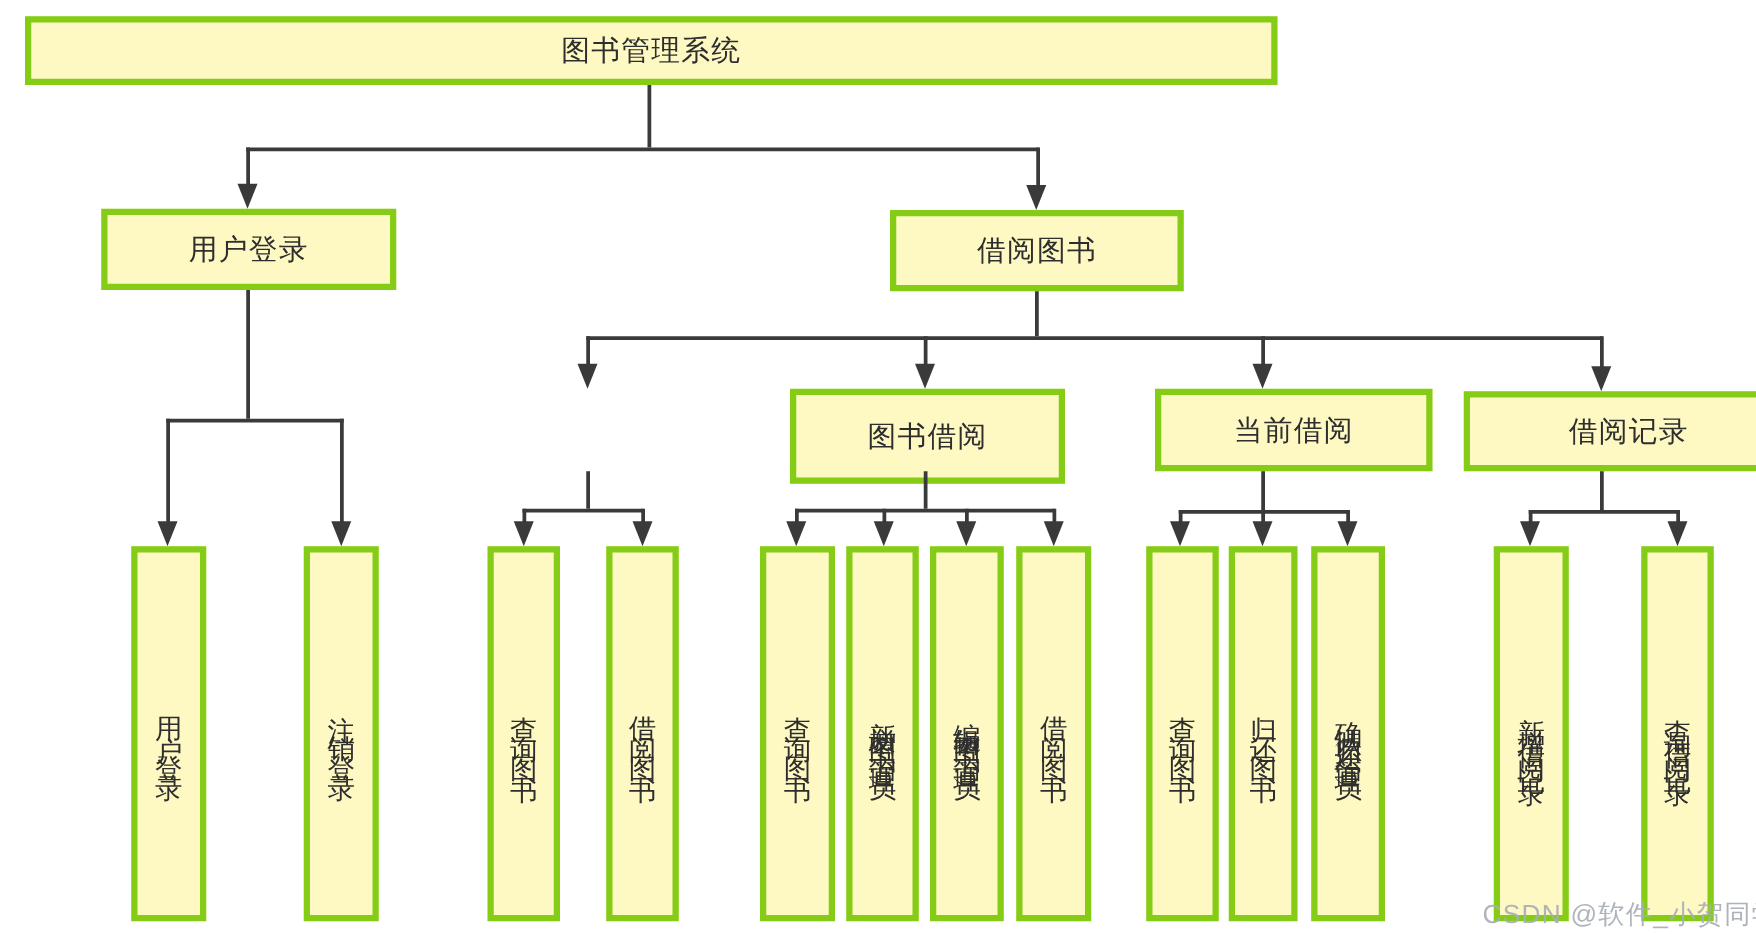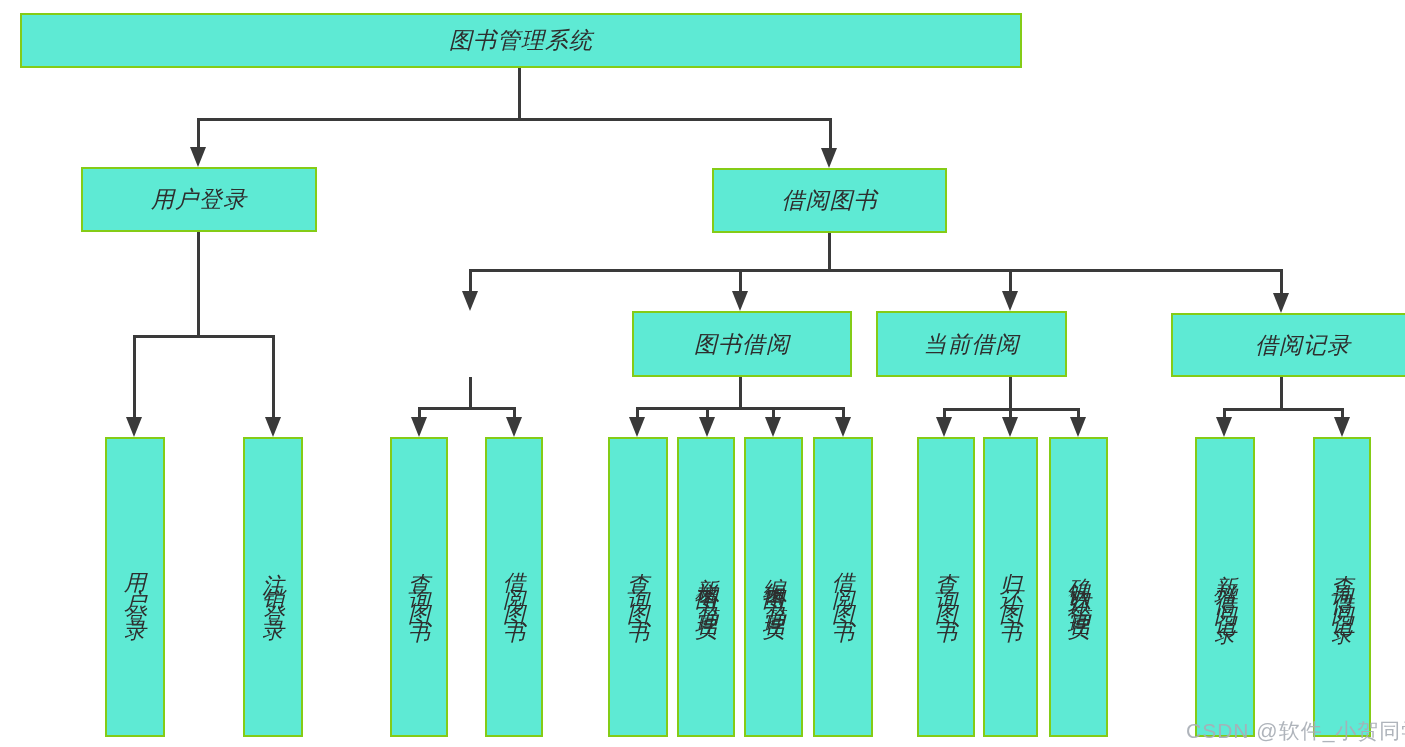--- a/index.html
+++ b/index.html
@@ -1,22 +1,22 @@
 <!DOCTYPE html>
 <html><head>
 <meta charset="utf-8">
 <style>
   html,body{margin:0;padding:0;background:#ffffff;}
   #canvas{
     position:relative;width:1405px;height:747px;background:#ffffff;overflow:hidden;
     font-family:"Liberation Sans","DejaVu Sans",sans-serif;color:#2e2e2e;
   }
   .box{
-    position:absolute;box-sizing:border-box;border:2px solid #84cc16;background:#5eead4;
-    display:flex;align-items:center;justify-content:center;font-style:italic;
+    position:absolute;box-sizing:border-box;border:5px solid #84cc16;background:#fef9c3;
+    display:flex;align-items:center;justify-content:center;
   }
   .lbl{font-size:23px;color:#2e2e2e;letter-spacing:1px;white-space:nowrap;}
   .leaf .lbl{
     writing-mode:vertical-rl;text-orientation:mixed;white-space:normal;
     font-size:22px;line-height:1;letter-spacing:6px;
   }
   .leaf .sp-4{letter-spacing:16px;}
   .leaf .sp-6{letter-spacing:10px;}
   .vline{position:absolute;width:3px;background:#3a3a3a;}
   .hline{position:absolute;height:3px;background:#3a3a3a;}
@@ -64,24 +64,24 @@
   <div class="hline" style="left:469px;top:269px;width:813px"></div>
   <div class="vline" style="left:469px;top:269px;height:24px"></div>
   <div class="arrow" style="left:462px;top:291px"></div>
   <div class="vline" style="left:739px;top:269px;height:24px"></div>
   <div class="arrow" style="left:732px;top:291px"></div>
   <div class="vline" style="left:1009px;top:269px;height:24px"></div>
   <div class="arrow" style="left:1002px;top:291px"></div>
   <div class="vline" style="left:1280px;top:269px;height:26px"></div>
   <div class="arrow" style="left:1273px;top:293px"></div>
 
-  <div class="box" style="left:632px;top:311px;width:220px;height:66px">
+  <div class="box" style="left:632px;top:311px;width:220px;height:76px">
     <span class="lbl">图书借阅</span>
   </div>
-  <div class="box" style="left:876px;top:311px;width:191px;height:66px">
+  <div class="box" style="left:924px;top:311px;width:222px;height:66px">
     <span class="lbl">当前借阅</span>
   </div>
   <div class="box" style="left:1171px;top:313px;width:264px;height:64px">
     <span class="lbl">借阅记录</span>
   </div>
 
   <div class="vline" style="left:469px;top:377px;height:30px"></div>
   <div class="hline" style="left:418px;top:407px;width:97px"></div>
   <div class="vline" style="left:418px;top:407px;height:12px"></div>
   <div class="arrow" style="left:411px;top:417px"></div>

